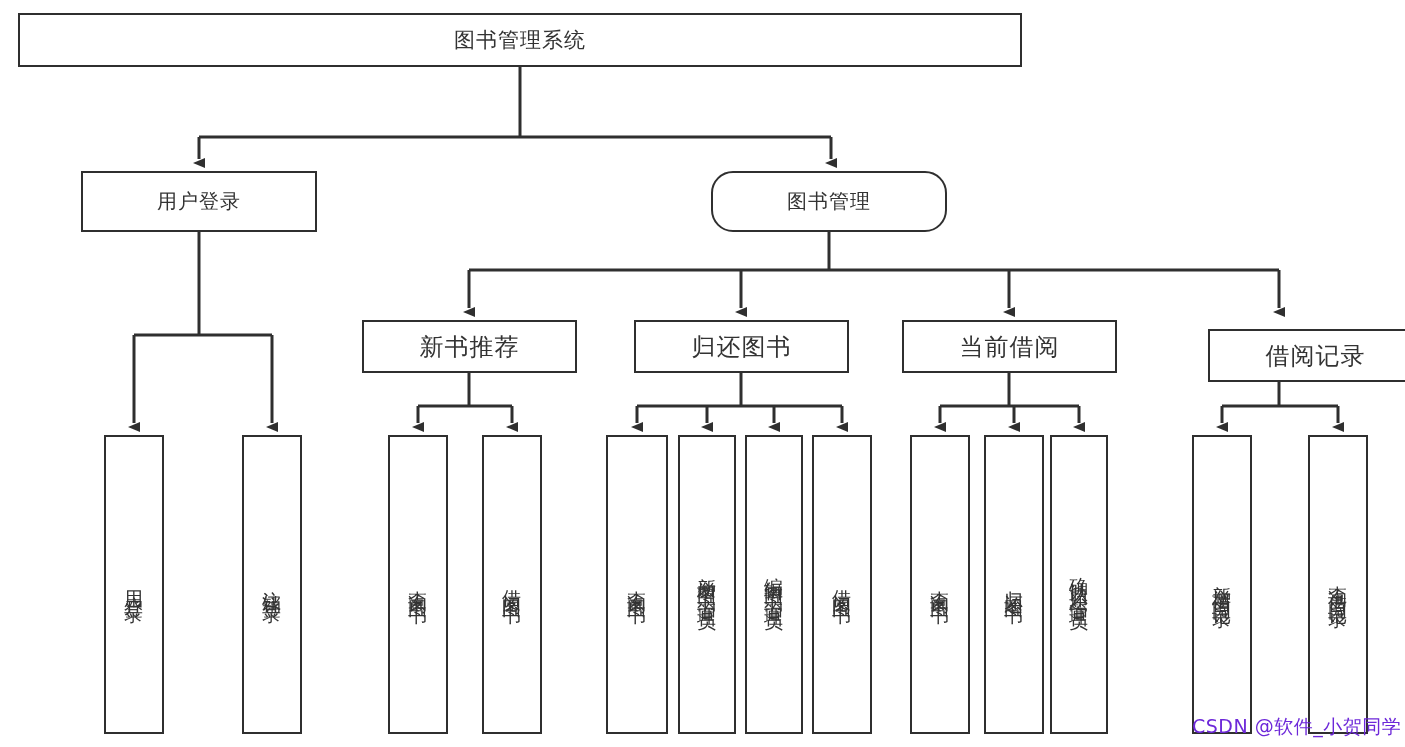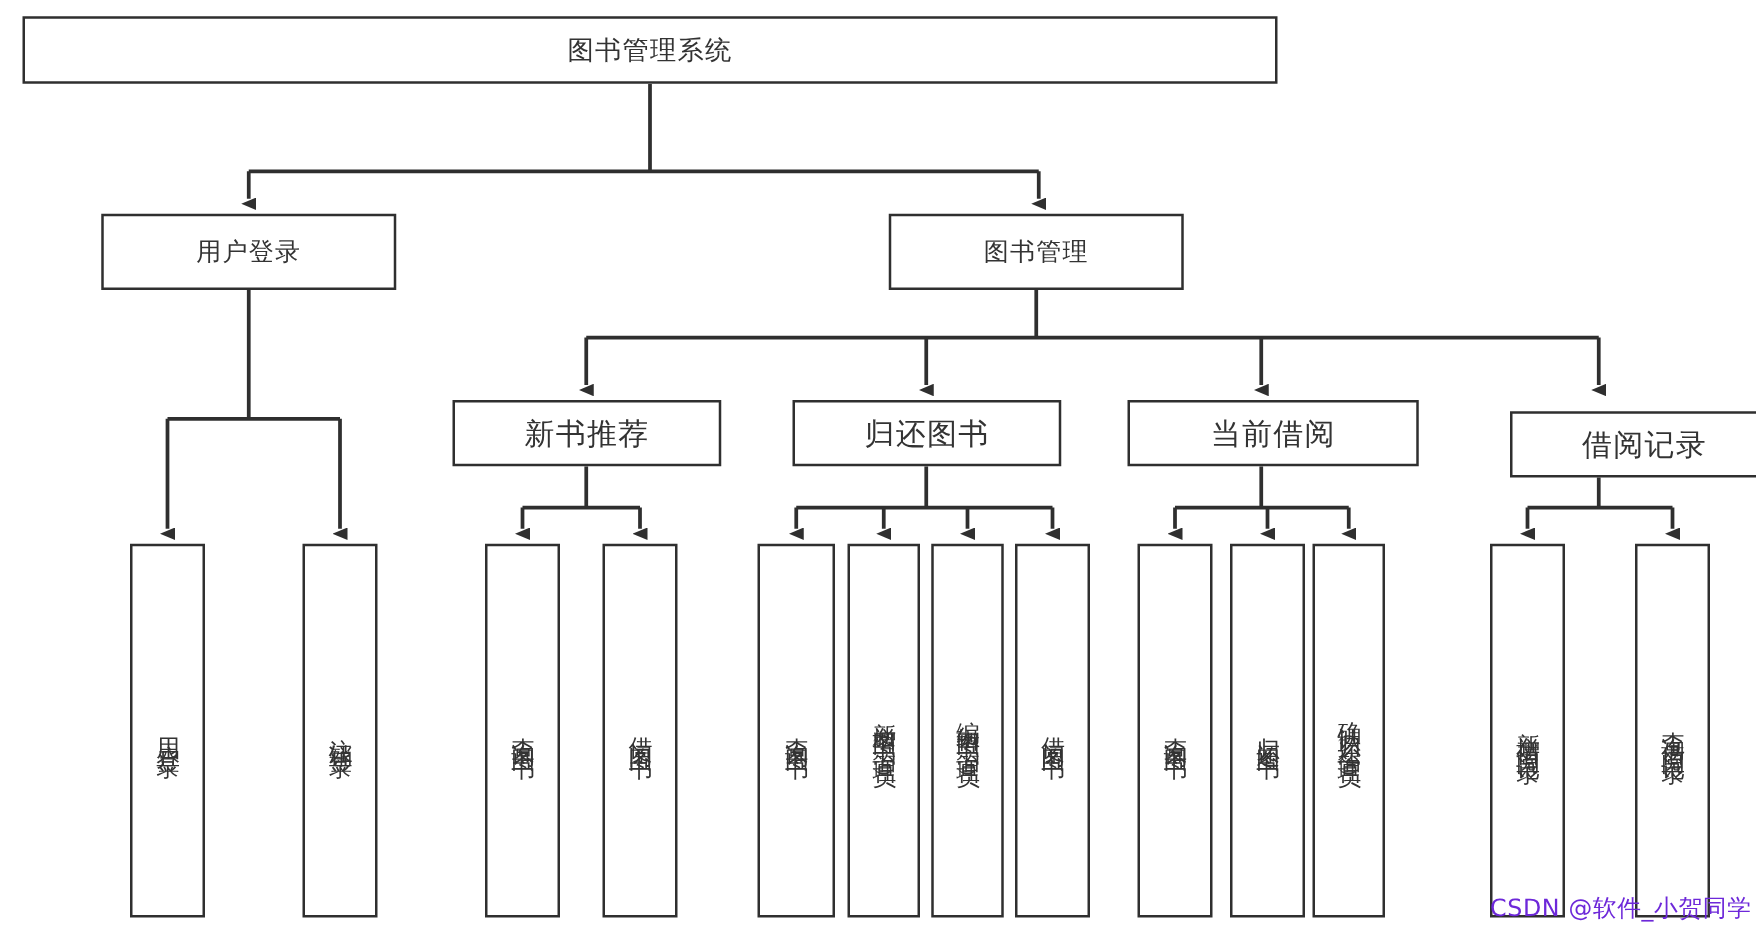--- a/index.html
+++ b/index.html
@@ -125,31 +125,31 @@
     </g>
   </svg>
 
   <div class="node root" style="left: 18px; top: 13px; width: 1004px; height: 54px;">
     <span class="node-label">图书管理系统</span>
   </div>
 
   <div class="node lvl2" style="left: 81px; top: 171px; width: 236px; height: 61px;">
     <span class="node-label">用户登录</span>
   </div>
-  <div class="node lvl2" style="left: 711px; top: 171px; width: 236px; height: 61px;">
+  <div class="node lvl2" style="left: 711px; top: 171px; width: 236px; height: 61px; border-radius: 22px;">
     <span class="node-label">图书管理</span>
   </div>
 
   <div class="node lvl3" style="left: 362px; top: 320px; width: 215px; height: 53px;">
     <span class="node-label">新书推荐</span>
   </div>
   <div class="node lvl3" style="left: 634px; top: 320px; width: 215px; height: 53px;">
     <span class="node-label">归还图书</span>
   </div>
-  <div class="node lvl3" style="left: 902px; top: 320px; width: 233px; height: 53px;">
+  <div class="node lvl3" style="left: 902px; top: 320px; width: 215px; height: 53px;">
     <span class="node-label">当前借阅</span>
   </div>
   <div class="node lvl3" style="left: 1172px; top: 329px; width: 215px; height: 53px; margin-left: 36px;">
     <span class="node-label">借阅记录</span>
   </div>
 
   <div class="node leaf" style="left: 104px; top: 435px; width: 60px; height: 299px;">
     <span class="vtext">用户登录</span>
   </div>
   <div class="node leaf" style="left: 242px; top: 435px; width: 60px; height: 299px;">

